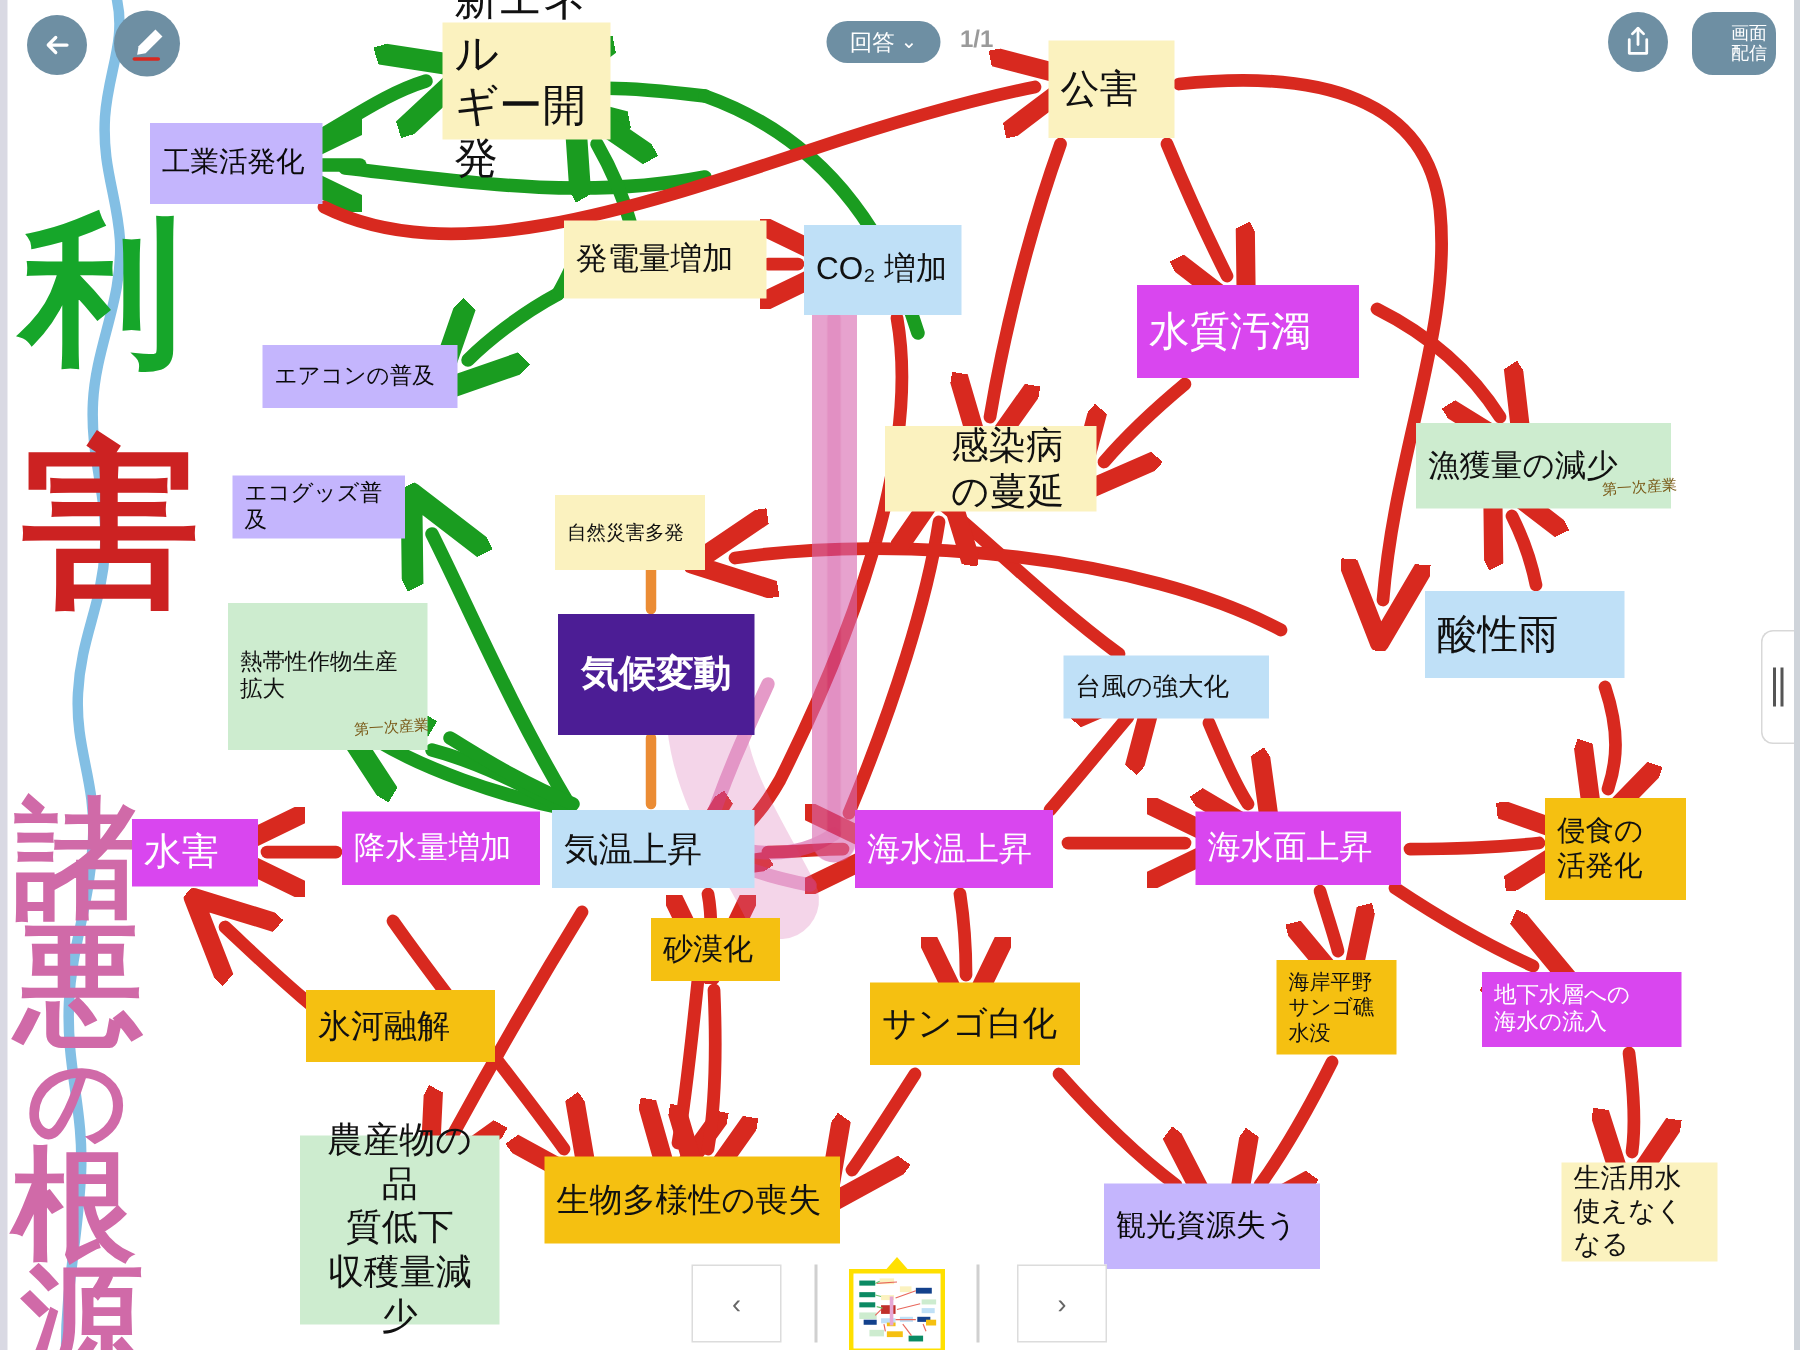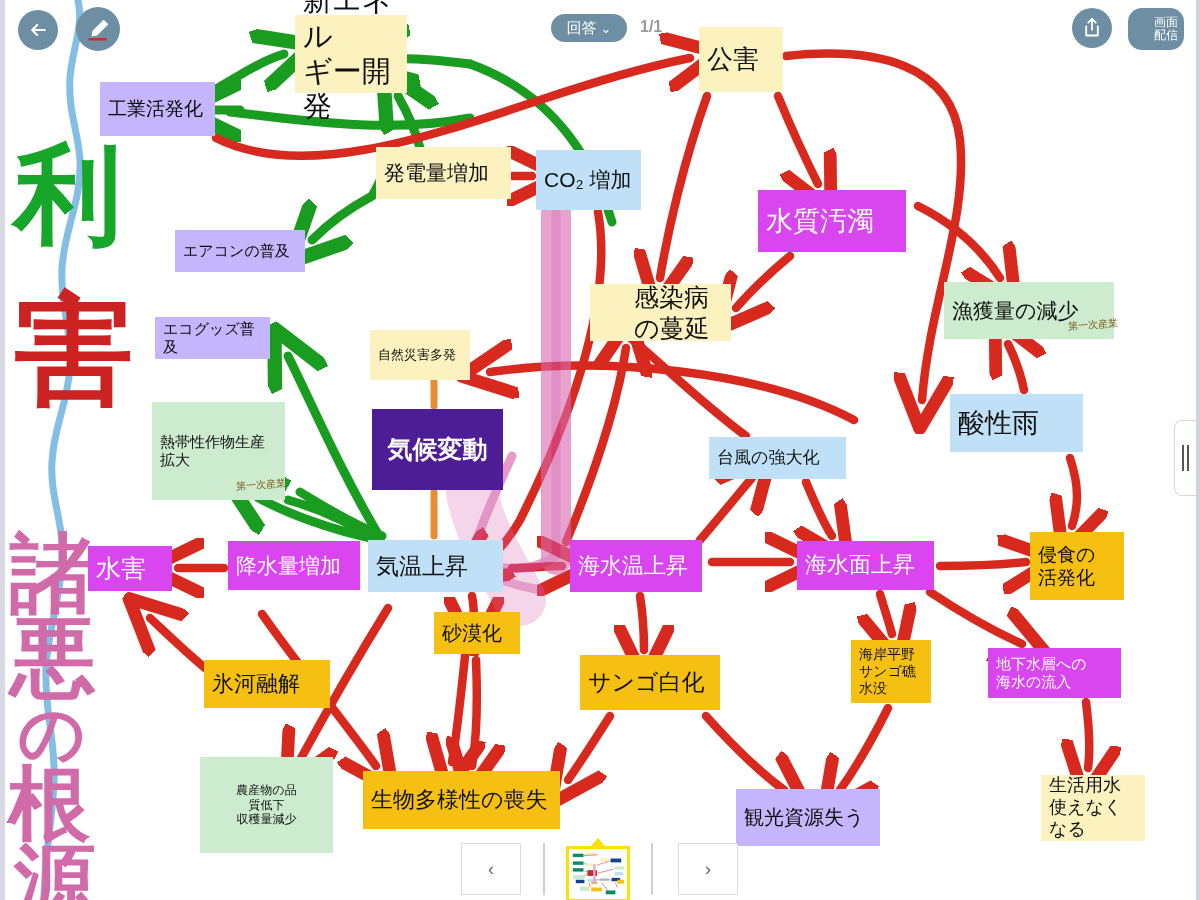--- a/index.html
+++ b/index.html
@@ -313,21 +313,21 @@
       <div class="node n-navy" style="left: 228px; top: 541px; width: 132px; height: 49px; font-size: 21px;"><span style="width: 100%;">降水量増加</span></div>
       <div class="node n-navy" style="left: 88px; top: 546px; width: 84px; height: 45px; font-size: 25px;"><span style="width: 100%;">水害</span></div>
       <div class="node n-gold" style="left: 434px; top: 612px; width: 86px; height: 42px; font-size: 20px;"><span style="width: 100%;">砂漠化</span></div>
       <div class="node n-gold" style="left: 204px; top: 660px; width: 126px; height: 48px; font-size: 22px;"><span style="width: 100%;">氷河融解</span></div>
       <div class="node n-gold" style="left: 580px; top: 655px; width: 140px; height: 55px; font-size: 23px;"><span style="width: 100%;">サンゴ白化</span></div>
       <div class="node n-gold" style="left: 851px; top: 640px; width: 80px; height: 63px; font-size: 14px;"><span style="width: 100%;">海岸平野
 サンゴ礁
 水没</span></div>
       <div class="node n-navy" style="left: 988px; top: 648px; width: 133px; height: 50px; font-size: 15px;"><span style="width: 100%;">地下水層への
 海水の流入</span></div>
-      <div class="node n-lgreen center-text" style="left: 200px; top: 757px; width: 133px; height: 96px; font-size: 12px;"><span style="width: 100%;">農産物の品
+      <div class="node n-lgreen center-text" style="left: 200px; top: 757px; width: 133px; height: 126px; font-size: 24px; font-family: Liberation Serif, serif;"><span style="width: 100%;">農産物の品
 質低下
 収穫量減少</span></div>
       <div class="node n-gold" style="left: 363px; top: 771px; width: 197px; height: 58px; font-size: 22px;"><span style="width: 100%;">生物多様性の喪失</span></div>
       <div class="node n-teal" style="left: 736px; top: 789px; width: 144px; height: 57px; font-size: 20px;"><span style="width: 100%;">観光資源失う</span></div>
       <div class="node n-yellow" style="left: 1041px; top: 775px; width: 104px; height: 66px; font-size: 18px;"><span style="width: 100%;">生活用水
 使えなくなる</span></div>
     </div>
 
   <div class="handwriting hw-green" style="left: 14px; top: 140px; font-size: 108px; color: rgb(22, 166, 42);">利</div>
   <div class="handwriting hw-red" style="left: 14px; top: 290px; font-size: 120px; color: rgb(204, 34, 34);">害</div>

